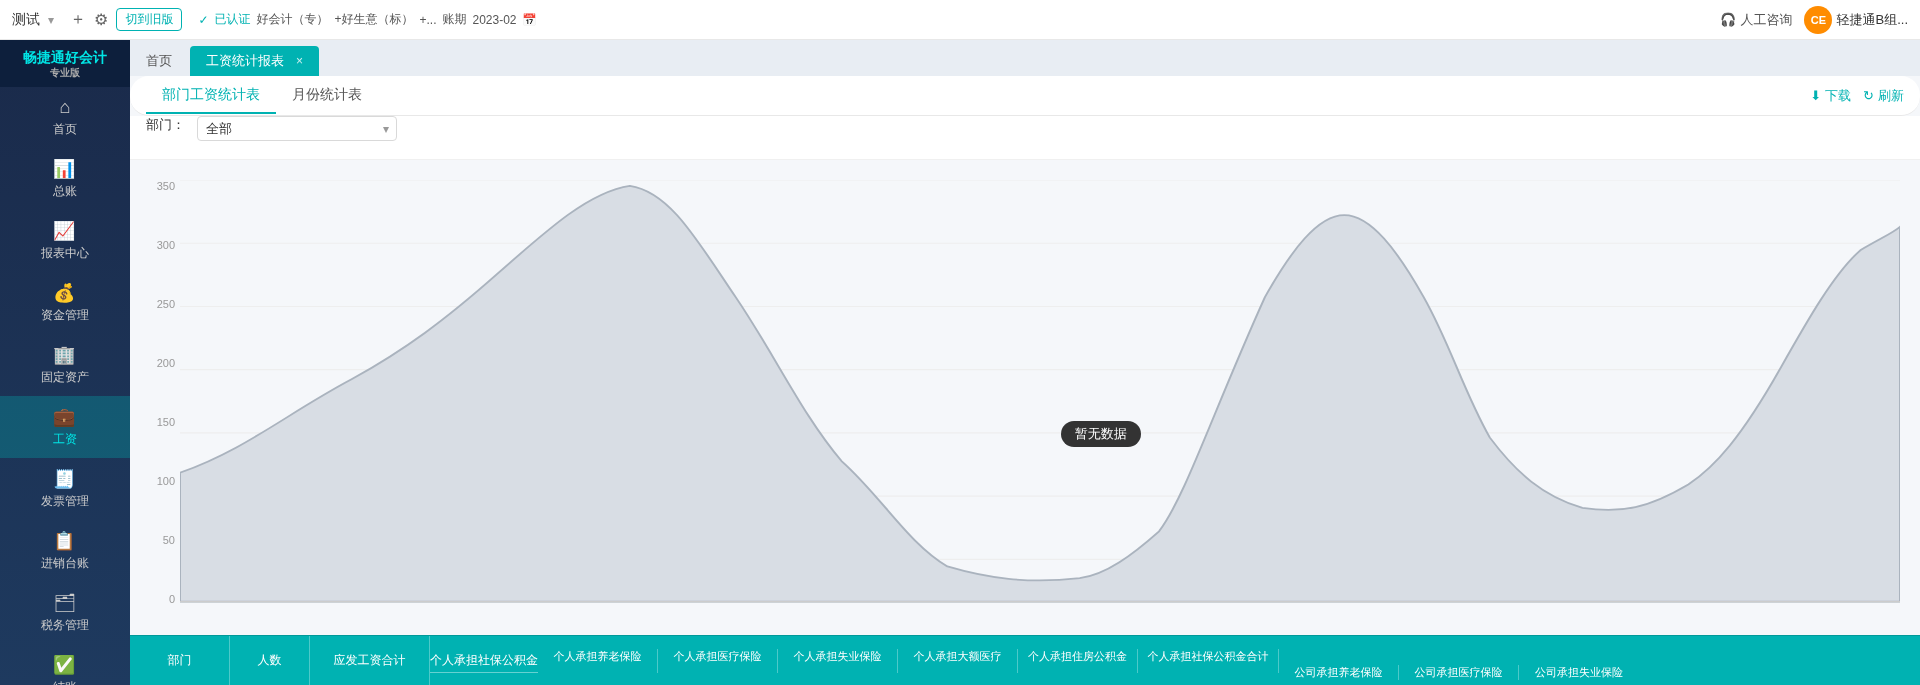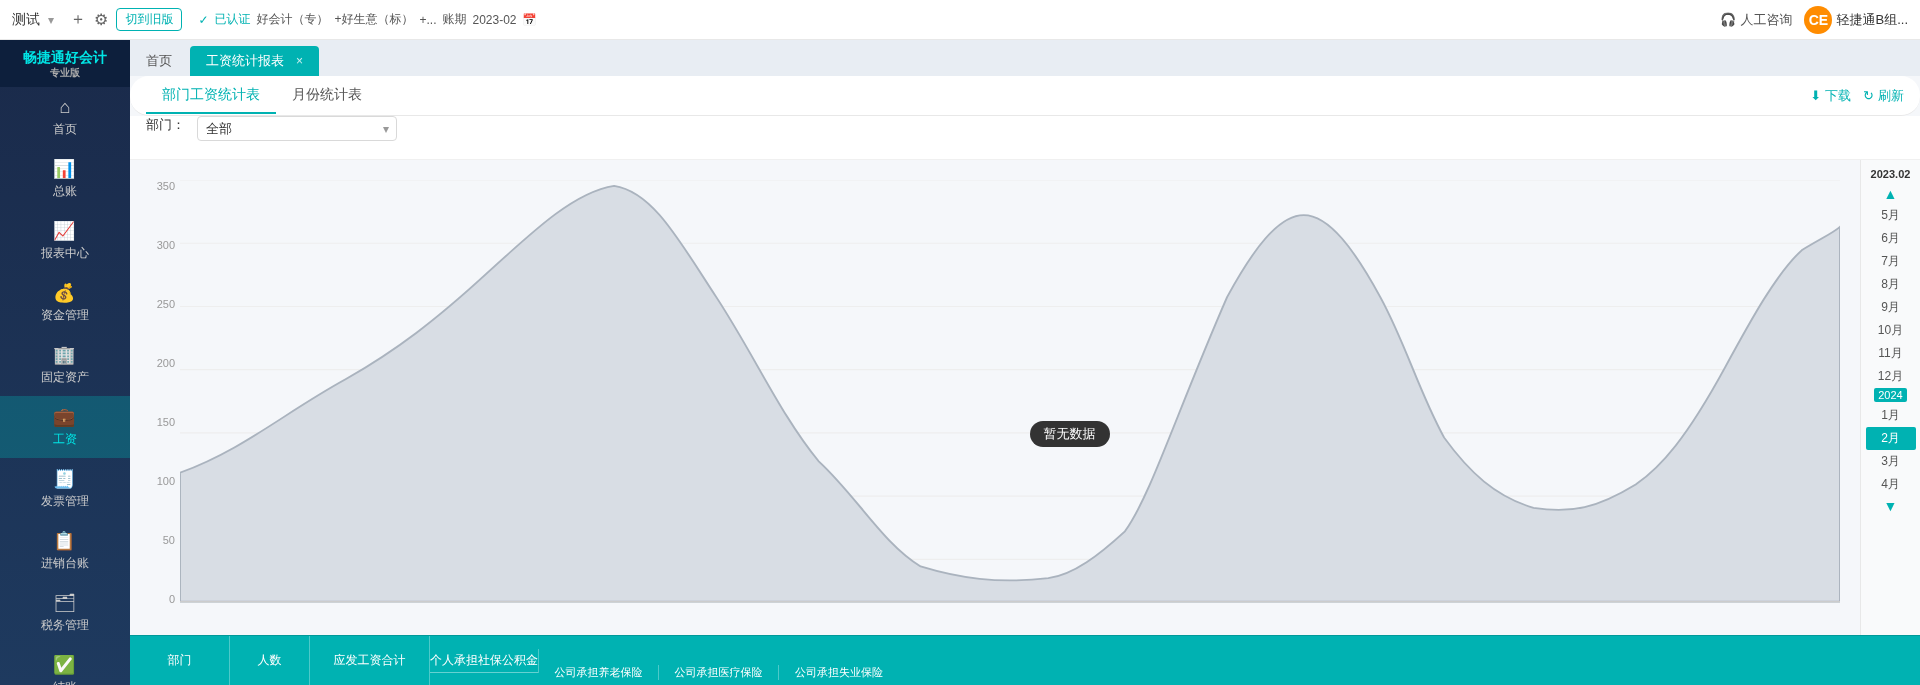--- a/index.html
+++ b/index.html
@@ -79,21 +79,21 @@
     }
     .avatar-circle {
       width: 28px;
       height: 28px;
       border-radius: 50%;
       background: #ff8c00;
       display: flex;
       align-items: center;
       justify-content: center;
       color: #fff;
-      font-size: 14px;
+      font-size: 11px;
       font-weight: bold;
     }
     .user-name-label {
       color: #333;
       font-size: 13px;
     }
 
     
     .main-layout {
       display: flex;
@@ -582,53 +582,43 @@
 
           <line x1="0" y1="360" x2="1300" y2="360" stroke="#ccc" stroke-width="1"></line>
         </svg>
 
         
         <div class="tooltip-bubble">
           <span>暂无数据</span>
         </div>
       </div>
 
-      <div class="right-panel">
-        <div class="year-label">2023.02</div>
-        <div class="month-scroll-up">▲</div>
-        <div class="month-item">5月</div>
-        <div class="month-item">6月</div>
-        <div class="month-item">7月</div>
-        <div class="month-item">8月</div>
-        <div class="month-item">9月</div>
-        <div class="month-item">10月</div>
-        <div class="month-item">11月</div>
-        <div class="month-item">12月</div>
-        <div class="year-badge">2024</div>
-        <div class="month-item">1月</div>
-        <div class="month-item active">2月</div>
-        <div class="month-item">3月</div>
-        <div class="month-item">4月</div>
-        <div class="month-scroll-down">▼</div>
-      </div>
     </div>
 
     <div class="table-header">
       <div class="th-cell" style="width:100px;">
         <span>部门</span>
       </div>
       <div class="th-cell" style="width:80px;">
         <span>人数</span>
       </div>
       <div class="th-cell" style="width:120px;">
         <span>应发工资合计</span>
       </div>
 
       <div style="display:flex;flex-direction:row;border-right:1px solid rgba(255,255,255,0.3);">
         <div style="color:#fff;font-size:12px;text-align:center;border-bottom:1px solid rgba(255,255,255,0.4);padding:3px 0;">个人承担社保公积金</div>
+        <div style="display:flex;">
+          <div class="th-sub-cell" style="width:120px;">个人承担养老保险</div>
+          <div class="th-sub-cell" style="width:120px;">个人承担医疗保险</div>
+          <div class="th-sub-cell" style="width:120px;">个人承担失业保险</div>
+          <div class="th-sub-cell" style="width:120px;">个人承担大额医疗</div>
+          <div class="th-sub-cell" style="width:120px;">个人承担住房公积金</div>
+          <div class="th-sub-cell" style="width:140px;">个人承担社保公积金合计</div>
+        </div>
       </div>
 
       <div style="display:flex;flex-direction:column;">
         <div style="color:#fff;font-size:12px;text-align:center;border-bottom:1px solid rgba(255,255,255,0.4);padding:3px 0;opacity:0;">占位</div>
         <div style="display:flex;">
           <div class="th-sub-cell" style="width:120px;">公司承担养老保险</div>
           <div class="th-sub-cell" style="width:120px;">公司承担医疗保险</div>
           <div class="th-sub-cell" style="width:120px;">公司承担失业保险</div>
         </div>
       </div>

